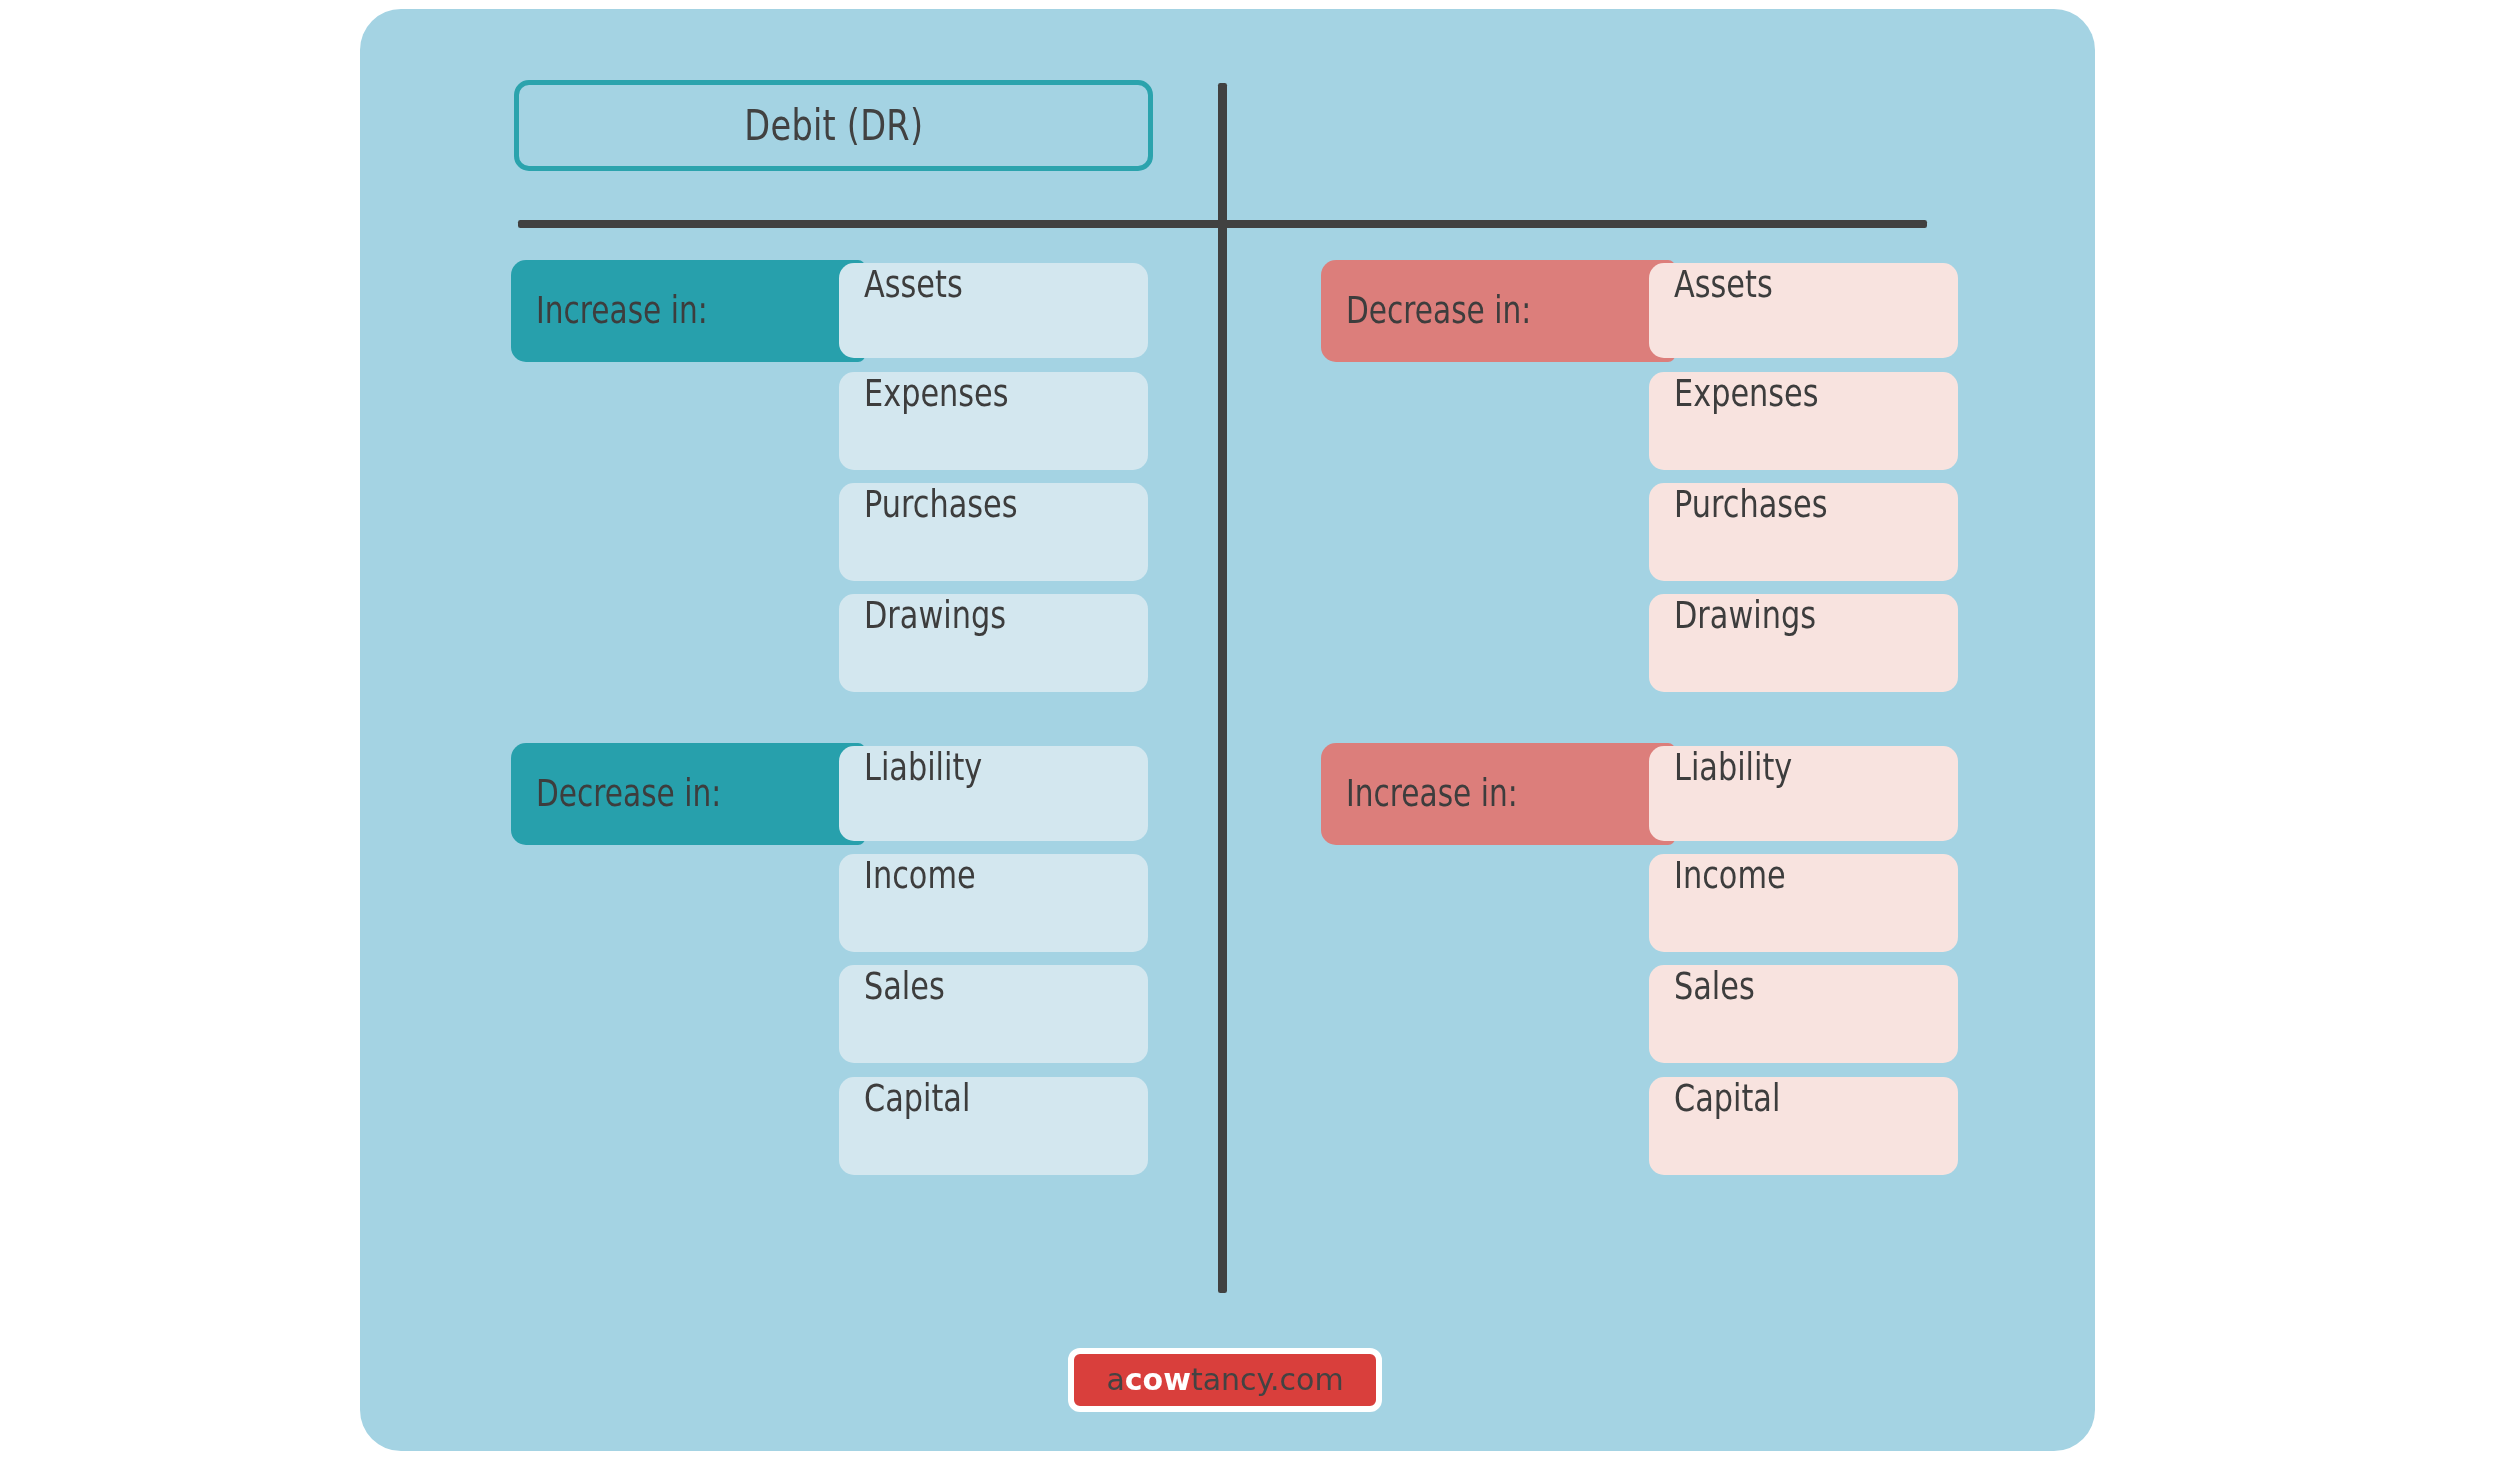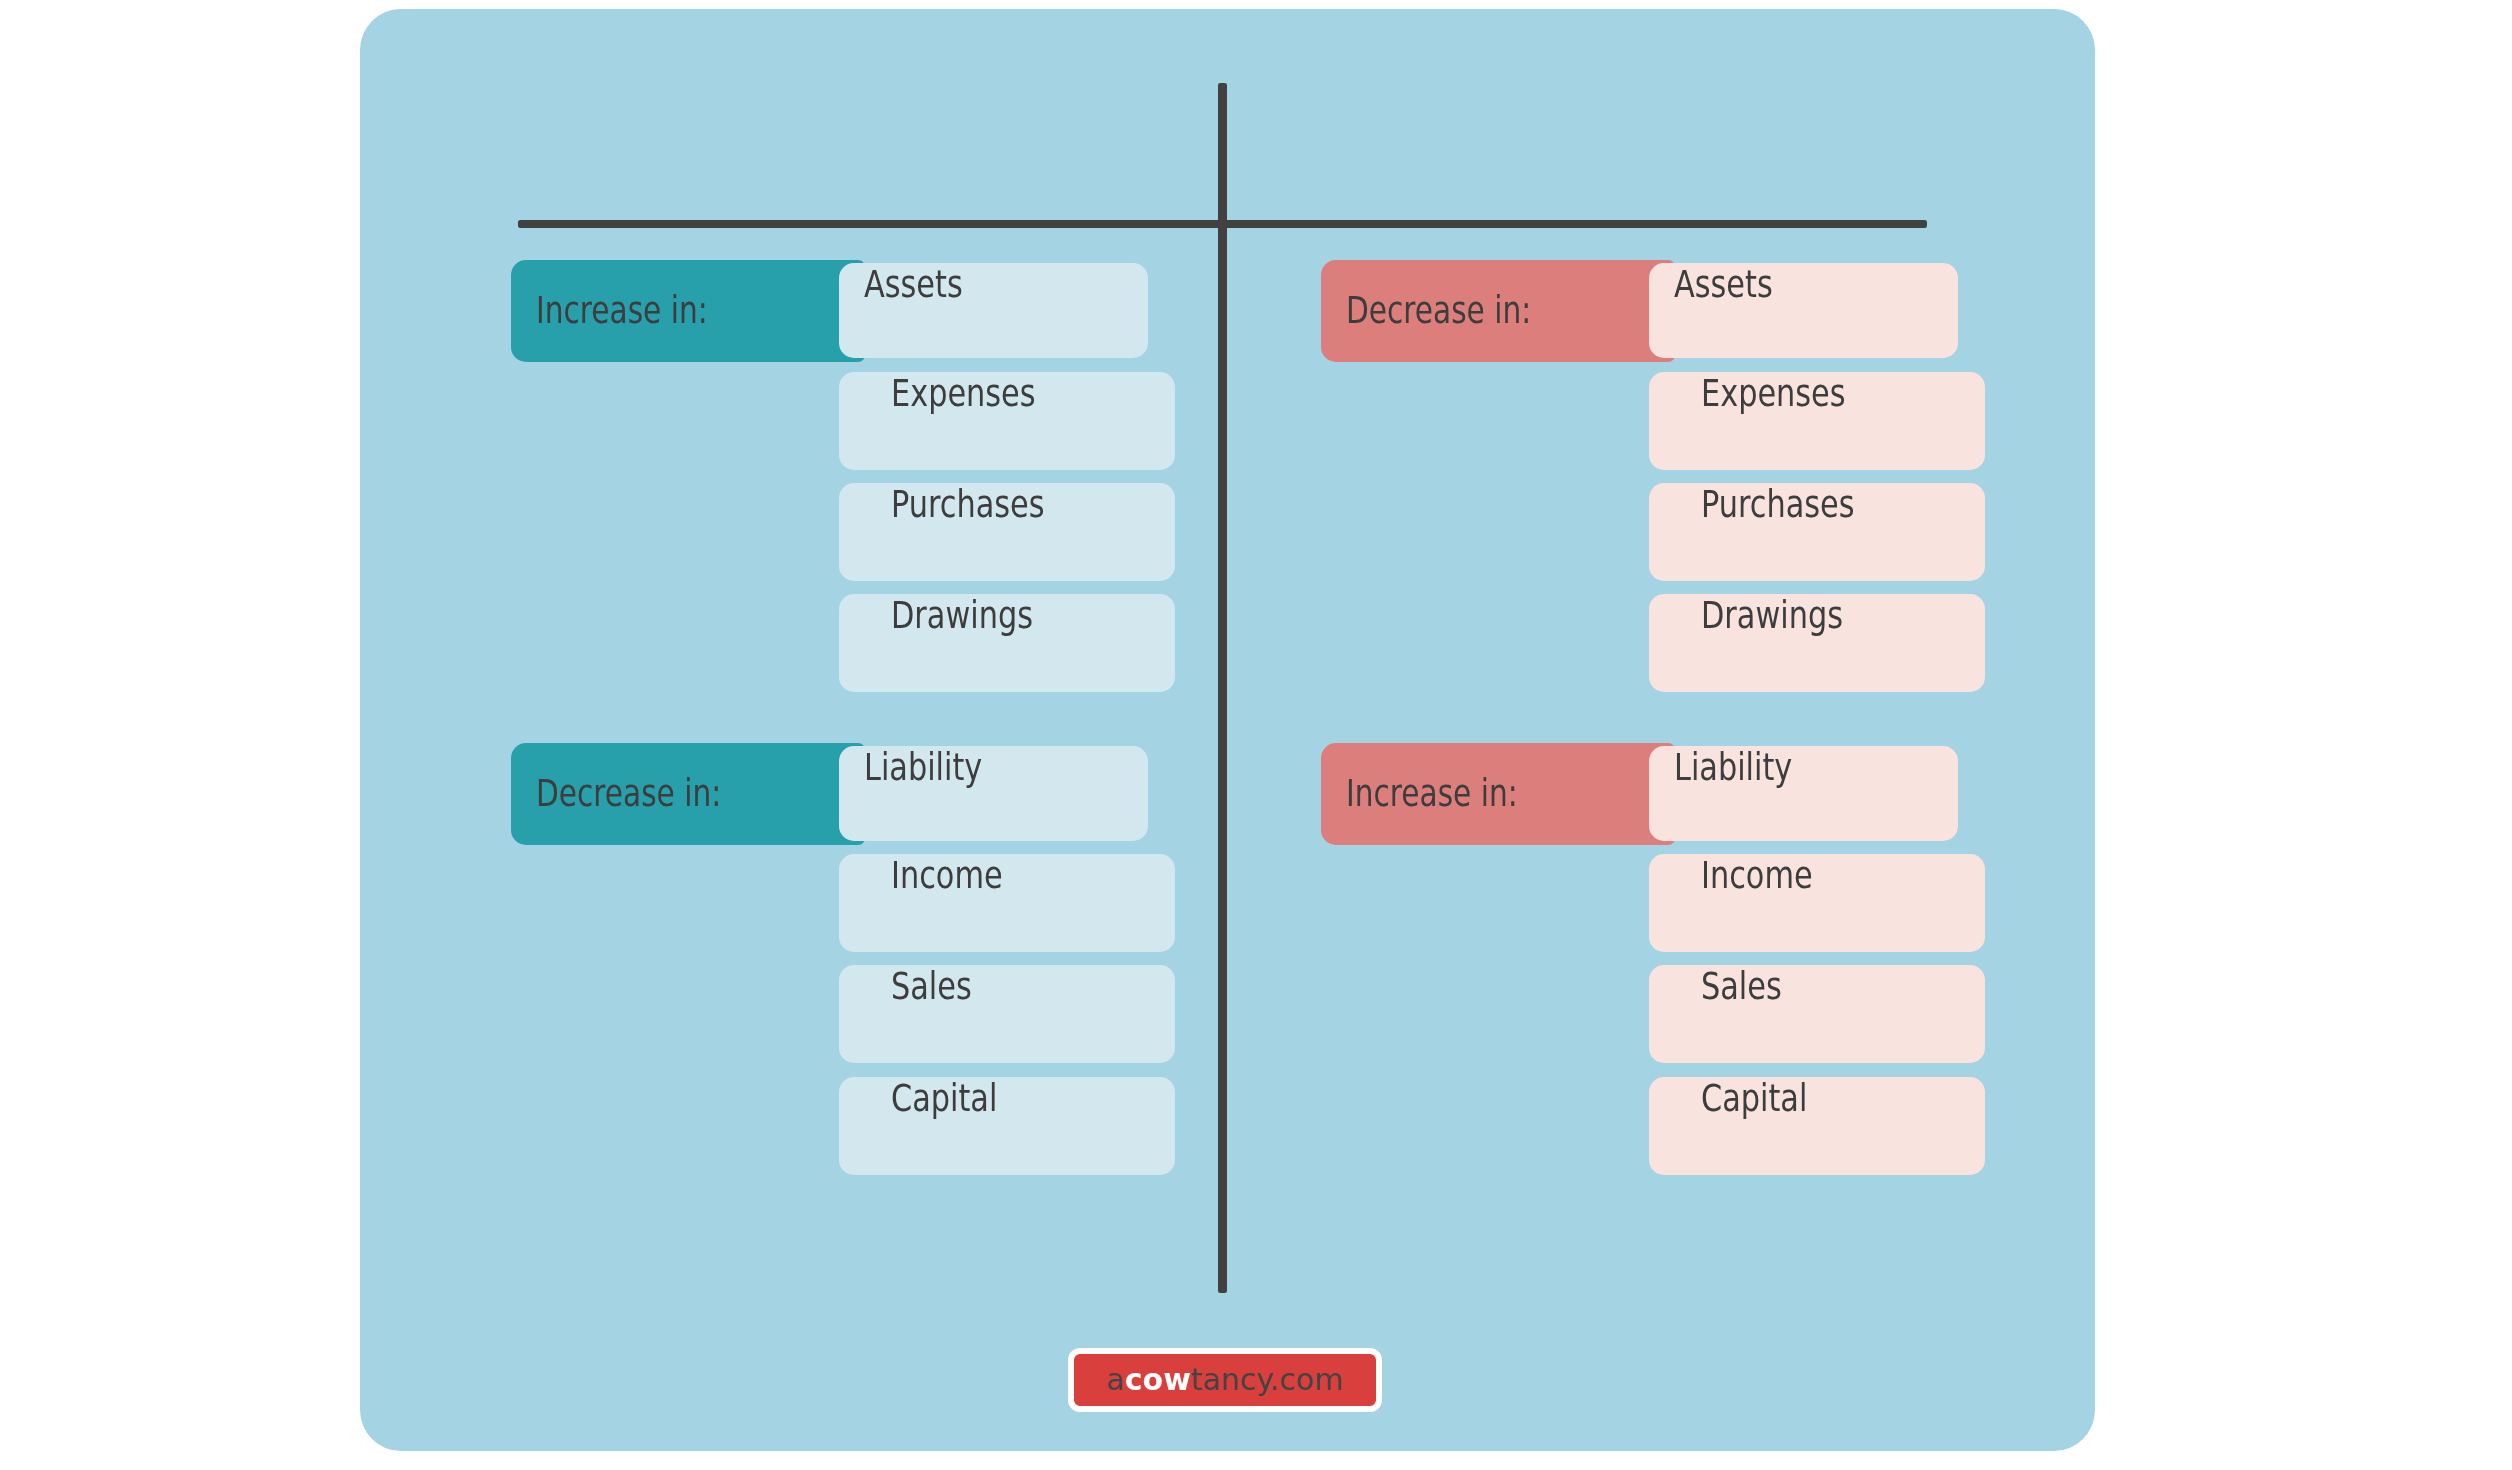--- a/index.html
+++ b/index.html
@@ -133,21 +133,21 @@
   .item-pill.pink { background: #f8e3df; }
   .item-text {
     font-size: 37px;
     color: #3d3d3d;
     margin-left: 25px;
     transform: scaleX(0.82);
     transform-origin: left center;
     white-space: nowrap;
   }
   
-  .row.plain .item-pill { top: 0; height: 98px; padding-left: 27px; }
+  .row.plain .item-pill { top: 0; height: 98px; }
 
   
   .logo {
     position: absolute;
     left: 708px;
     top: 1339px;
     width: 314px;
     height: 64px;
     background: #d93f3c;
     border: 6.3px solid #ffffff;
@@ -166,20 +166,23 @@
   .logo-text .cow {
     color: #ffffff;
     font-weight: bold;
   }
 </style>
 </head>
 <body>
 
 <div class="card">
 
+  <div class="hdr hdr-debit">
+    <span class="hdr-label">Debit (DR)</span>
+  </div>
 
   <div class="hrule"></div>
   <div class="vrule"></div>
 
   <div class="col col-left" id="col-debit">
       <div class="row" style="top: 251px;">
         <div class="group-pill teal">
           <span class="group-text">Increase in:</span>
         </div>
         <div class="item-pill blue">

